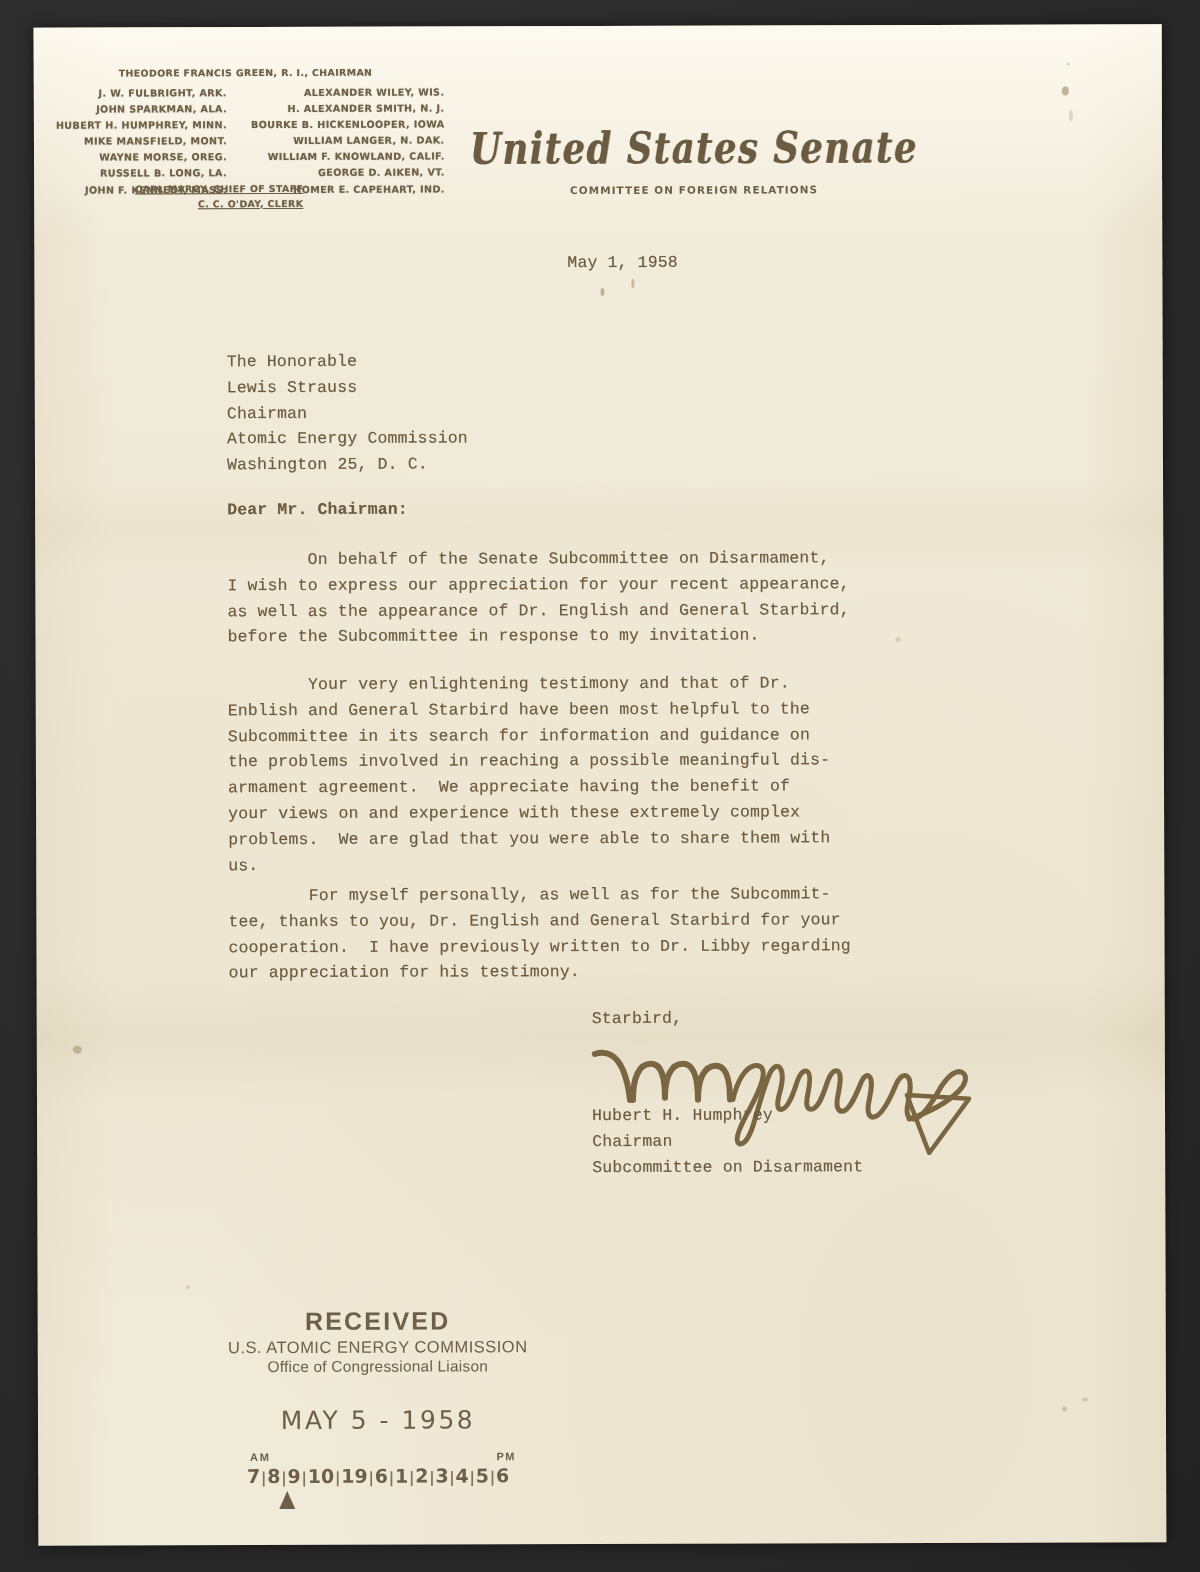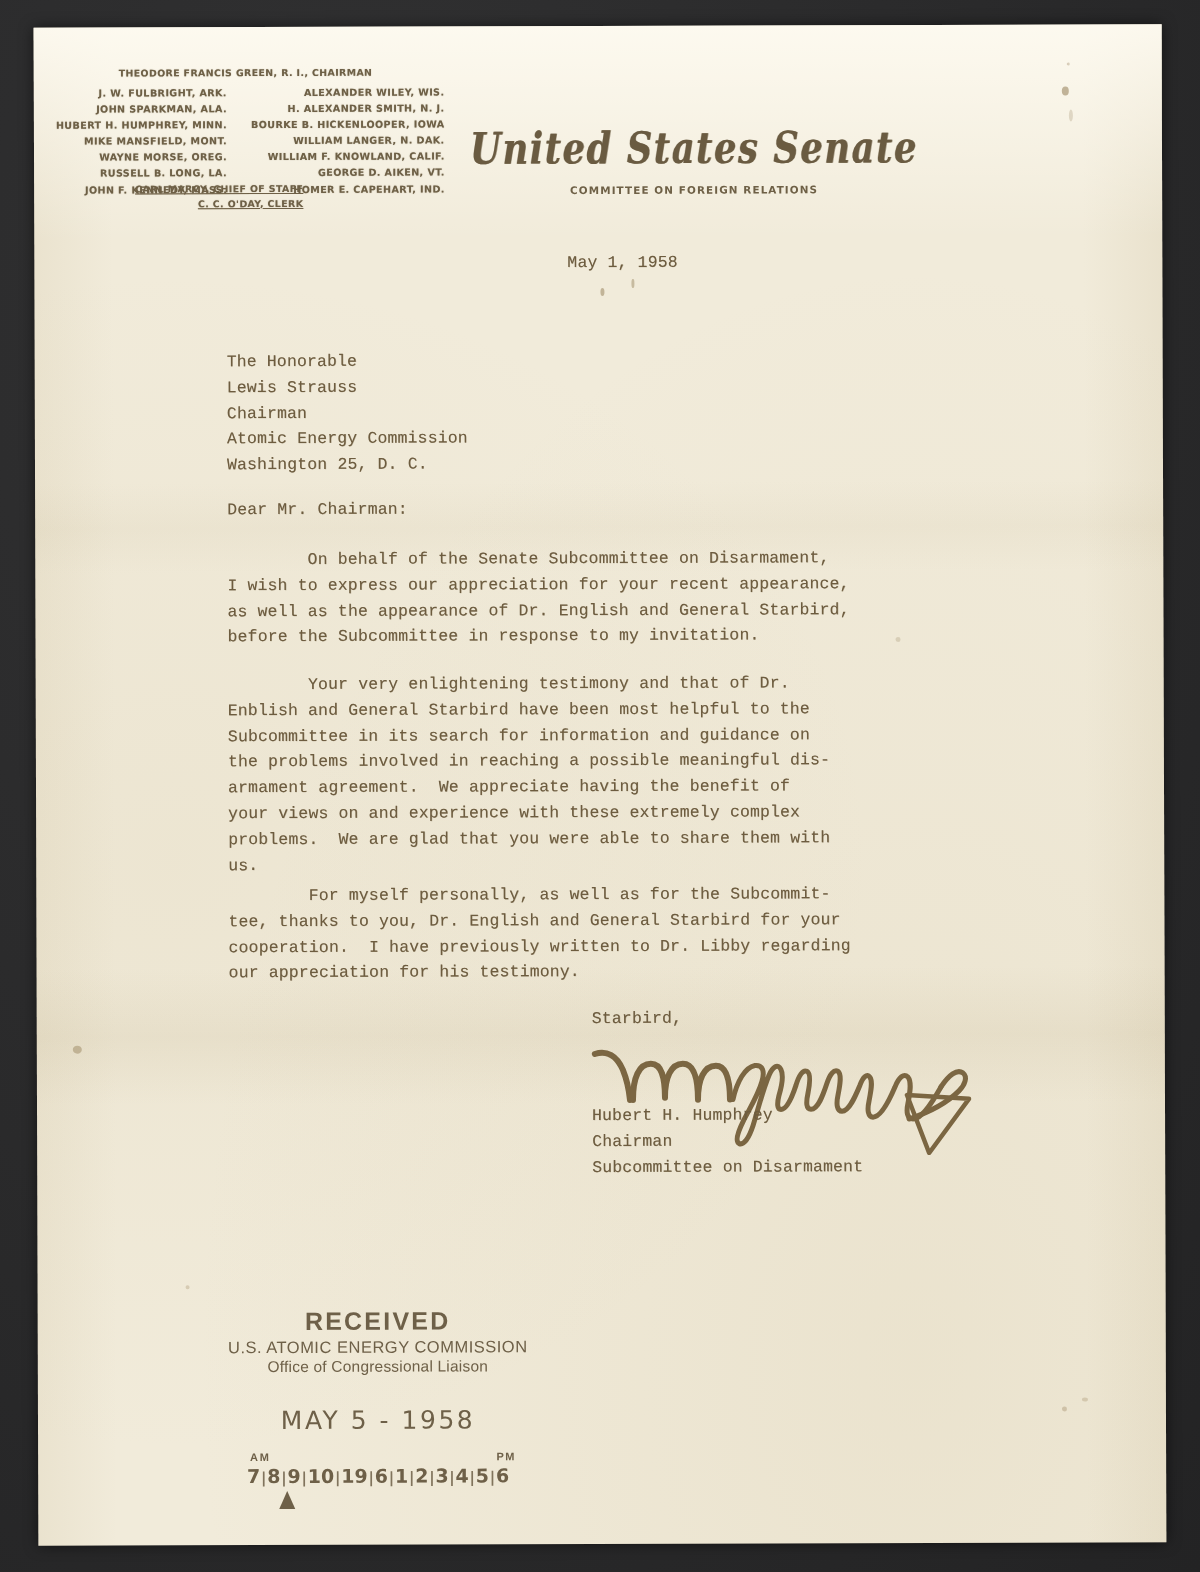--- a/index.html
+++ b/index.html
@@ -129,21 +129,21 @@
     font-family: "Liberation Mono", "DejaVu Sans Mono", monospace;
     font-size: 16.4px;
     line-height: 25.8px;
     color: #6d5c3f;
     white-space: pre;
     letter-spacing: 0.2px;
     text-shadow: 0.35px 0.25px 0.5px rgba(109,92,63,0.45);
   }
   #date-line   { left: 533px; top: 224px; }
   #addressee   { left: 192px; top: 322px; }
-  #salutation  { left: 192px; top: 470px; }
+  #salutation  { left: 192px; top: 470px; font-weight: bold; }
   #para-1      { left: 192px; top: 520px; }
   #para-2      { left: 192px; top: 645px; }
   #para-3      { left: 192px; top: 856px; }
   #closing     { left: 555px; top: 980px; }
   #sig-block   { left: 555px; top: 1077px; }
 
   
   #signature {
     position: absolute;
     left: 540px;

